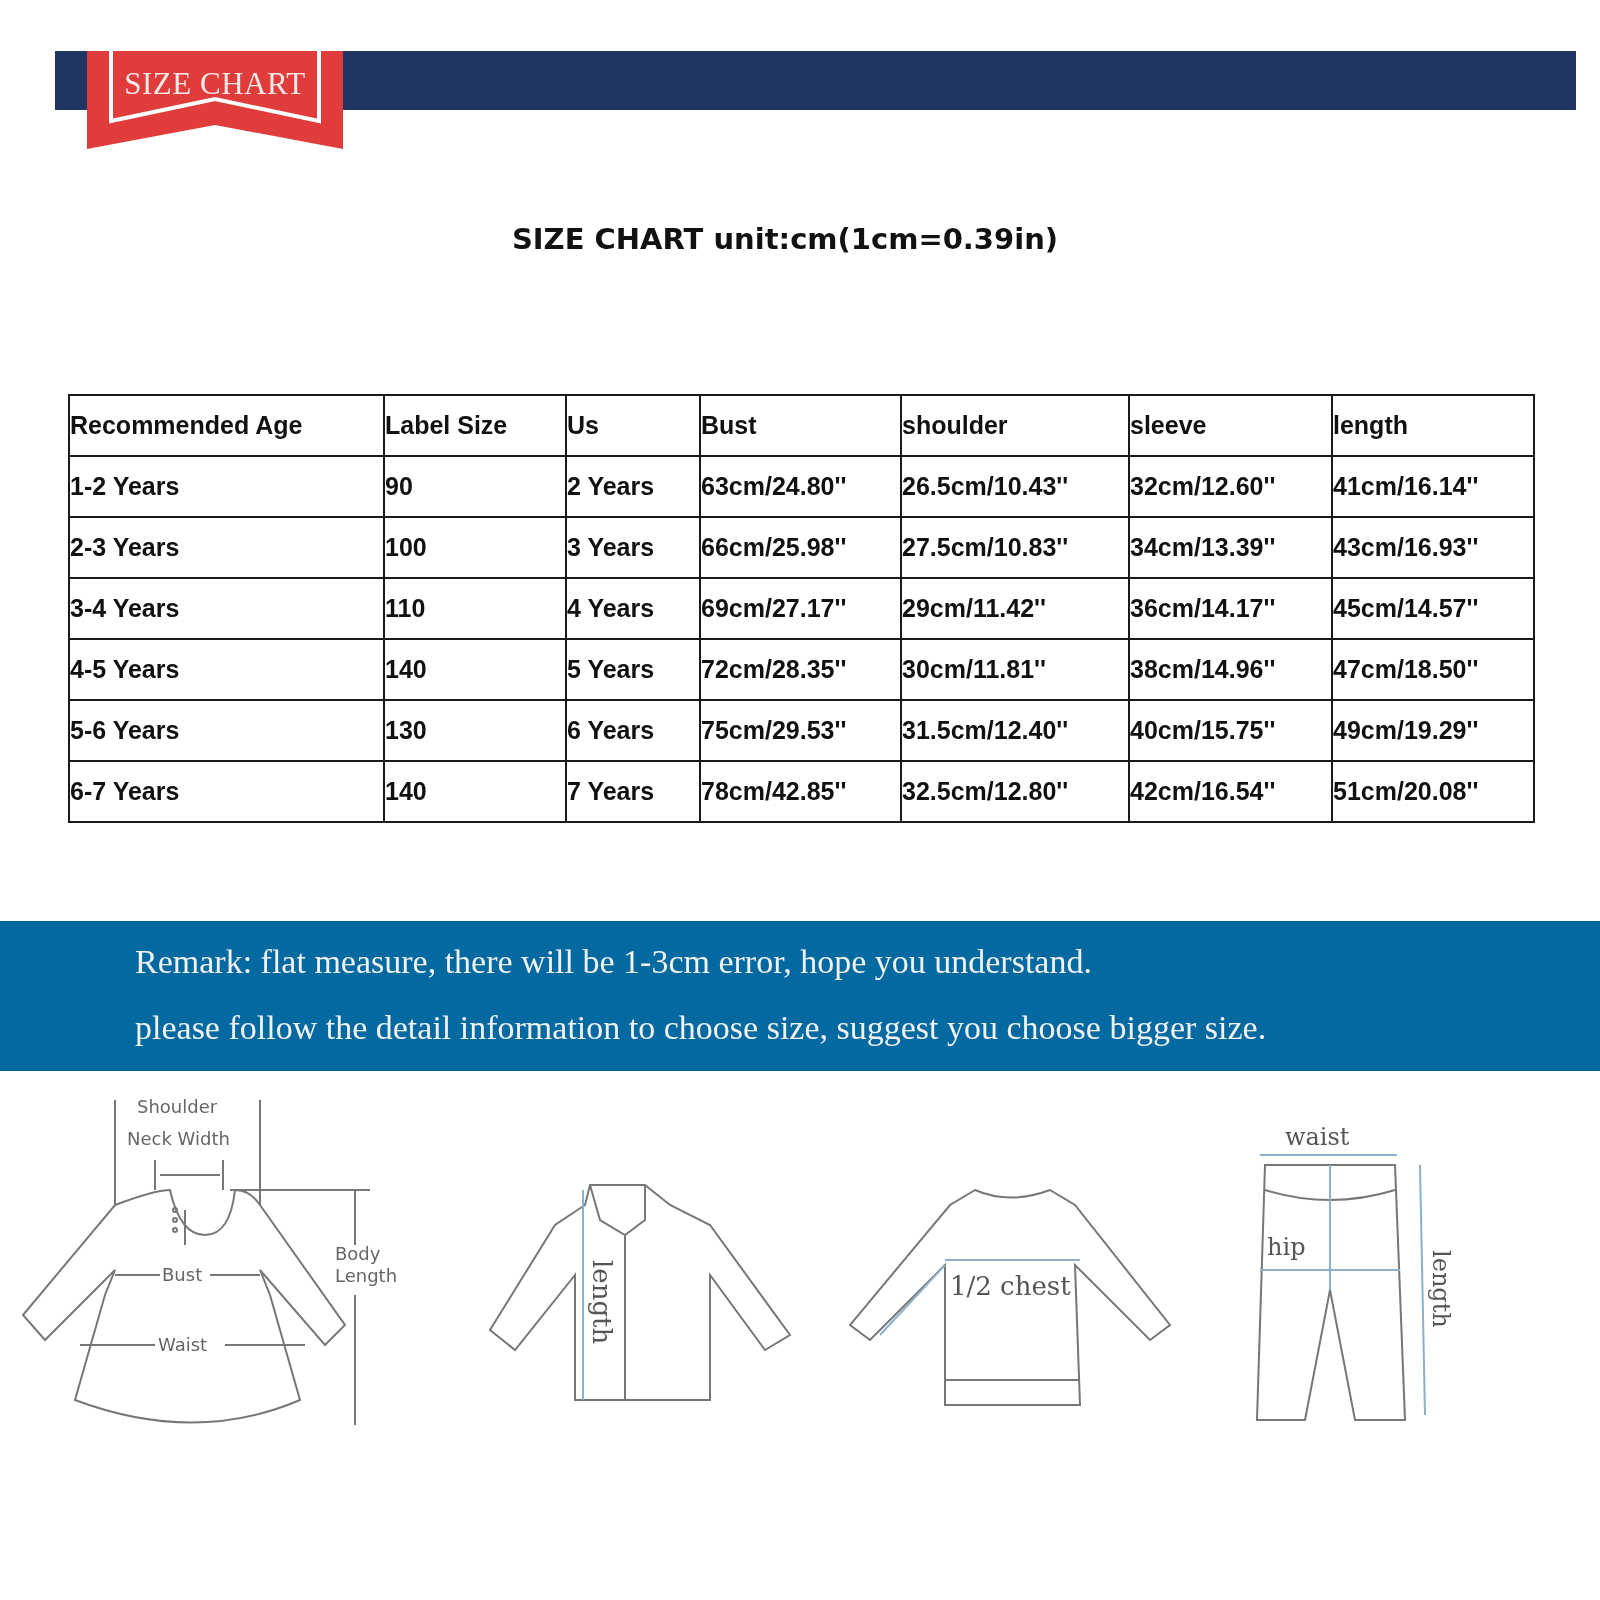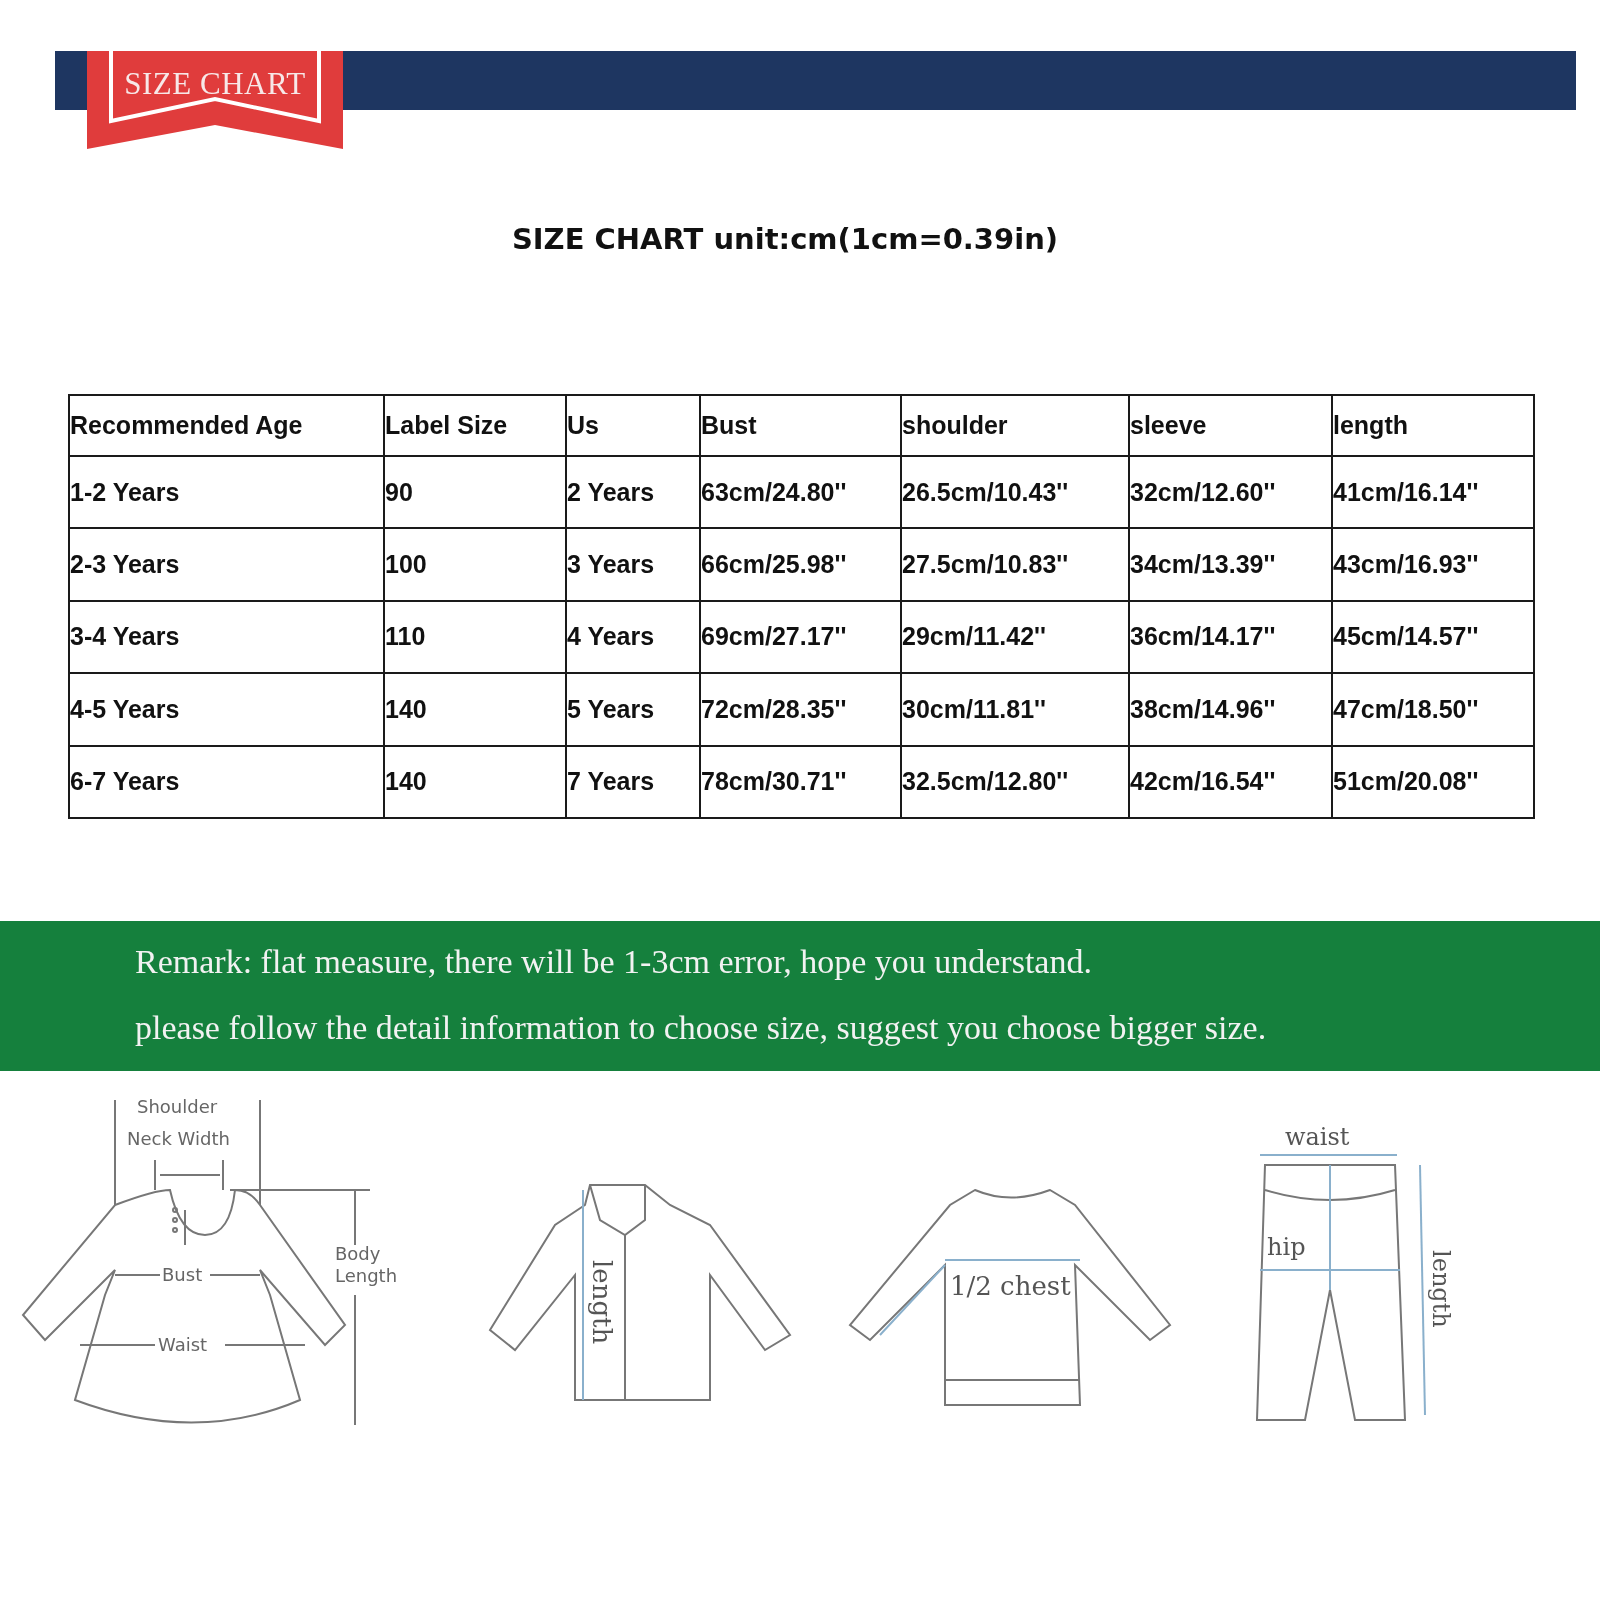--- a/index.html
+++ b/index.html
@@ -28,21 +28,21 @@
   table.size-table {
     position: absolute; left: 68px; top: 394px; width: 1467px; height: 425px;
     border-collapse: collapse;
   }
   table.size-table th, table.size-table td {
     border: 2px solid #1a1a1a; text-align: left; font-weight: bold;
     font-size: 25px; color: #111; height: 59px; padding: 0;
   }
   .remark-band {
     position: absolute; left: 0; top: 921px; width: 1600px; height: 150px;
-    background: #15803d;
+    background: #0369a1;
   }
   .remark-line {
     position: absolute; left: 135px; font-family: "Liberation Serif", serif;
     font-size: 34px; color: #f2f2f2; white-space: nowrap;
   }
   .diagram { position: absolute; }
   .diagram svg { overflow: visible; }
   .lbl { font-family: "DejaVu Sans", sans-serif; fill: #666; }
   .lbls { font-family: "DejaVu Serif", serif; fill: #555; }
 </style>
@@ -113,24 +113,33 @@
     <tr>
       <td>4-5 Years</td>
       <td>140</td>
       <td>5 Years</td>
       <td>72cm/28.35''</td>
       <td>30cm/11.81''</td>
       <td>38cm/14.96''</td>
       <td>47cm/18.50''</td>
     </tr>
     <tr>
+      <td>5-6 Years</td>
+      <td>130</td>
+      <td>6 Years</td>
+      <td>75cm/29.53''</td>
+      <td>31.5cm/12.40''</td>
+      <td>40cm/15.75''</td>
+      <td>49cm/19.29''</td>
+    </tr>
+    <tr>
       <td>6-7 Years</td>
       <td>140</td>
       <td>7 Years</td>
-      <td>78cm/30.71''</td>
+      <td>78cm/42.85''</td>
       <td>32.5cm/12.80''</td>
       <td>42cm/16.54''</td>
       <td>51cm/20.08''</td>
     </tr>
   </tbody>
 </table>
 
 <div class="remark-band">
   <div class="remark-line" style="top:22px">Remark: flat measure, there will be 1-3cm error, hope you understand.</div>
   <div class="remark-line" style="top:88px">please follow the detail information to choose size, suggest you choose bigger size.</div>

